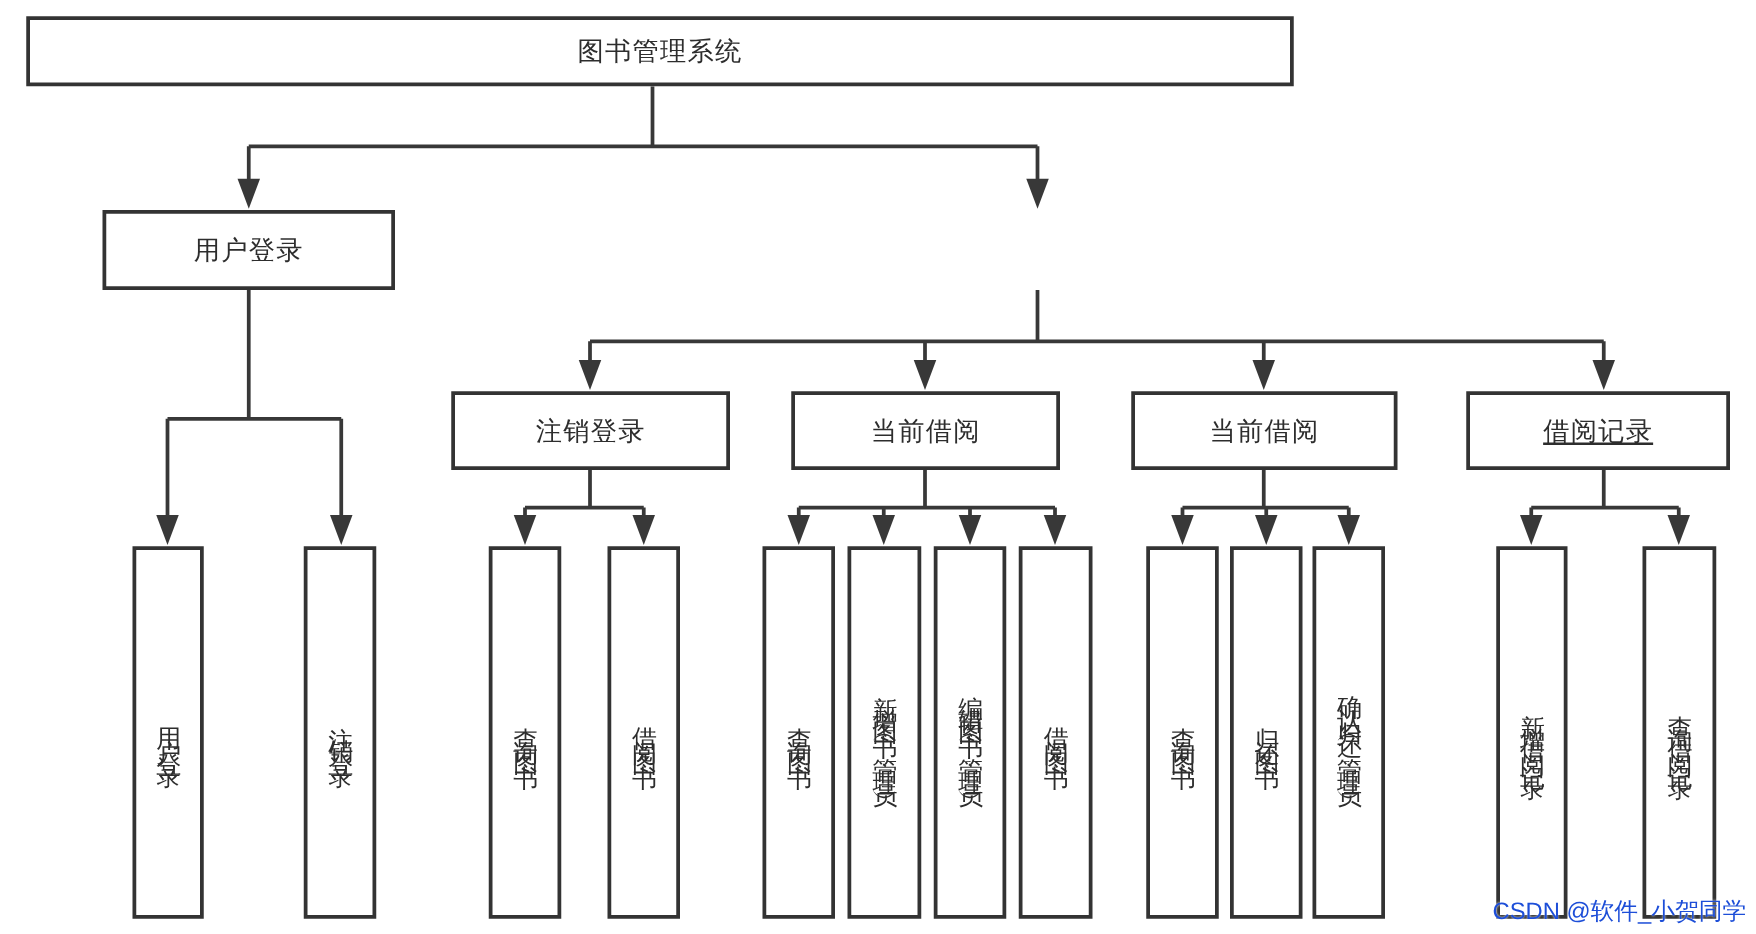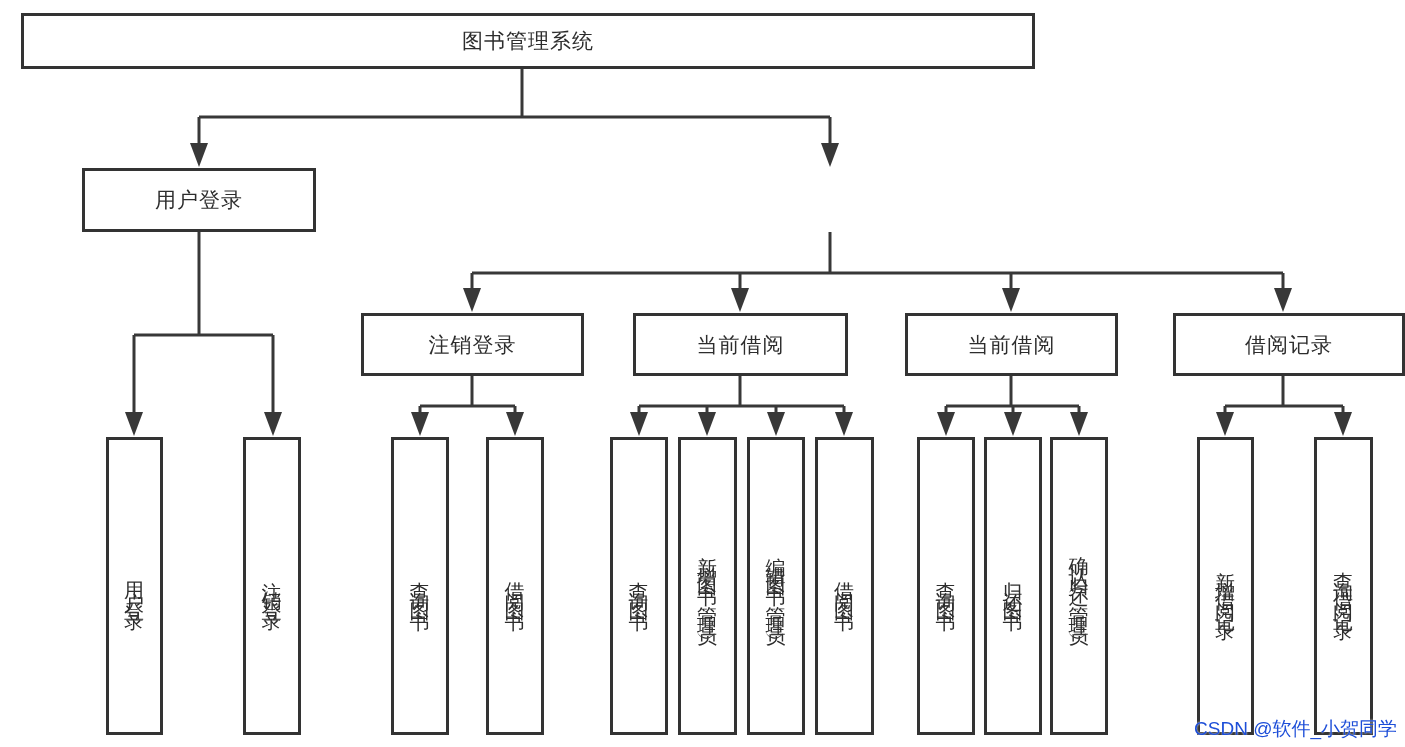--- a/index.html
+++ b/index.html
@@ -113,21 +113,21 @@
 
   <div class="box hbox" style="left:361px; top:313px; width:223px; height:63px;">
     <span>注销登录</span>
   </div>
   <div class="box hbox" style="left:633px; top:313px; width:215px; height:63px;">
     <span>当前借阅</span>
   </div>
   <div class="box hbox" style="left:905px; top:313px; width:213px; height:63px;">
     <span>当前借阅</span>
   </div>
-  <div class="box hbox" style="left:1173px; top:313px; width:232px; height:63px;">
+  <div class="box hbox" style="left:1173px; top:313px; width:211px; height:63px;text-decoration:underline;">
     <span>借阅记录</span>
   </div>
 
   <div class="box vbox" style="left:106px; top:437px; width:57px; height:298px;">
     <span class="vtext">用户登录</span>
   </div>
   <div class="box vbox" style="left:243px; top:437px; width:58px; height:298px;">
     <span class="vtext">注销登录</span>
   </div>
 

